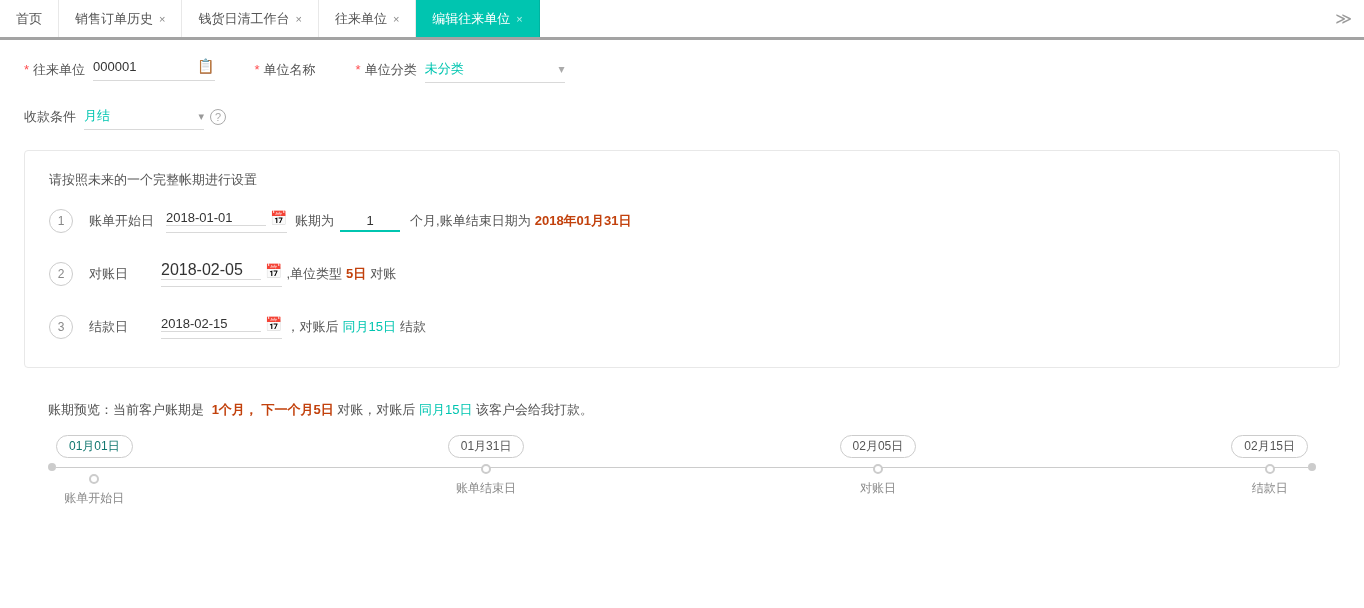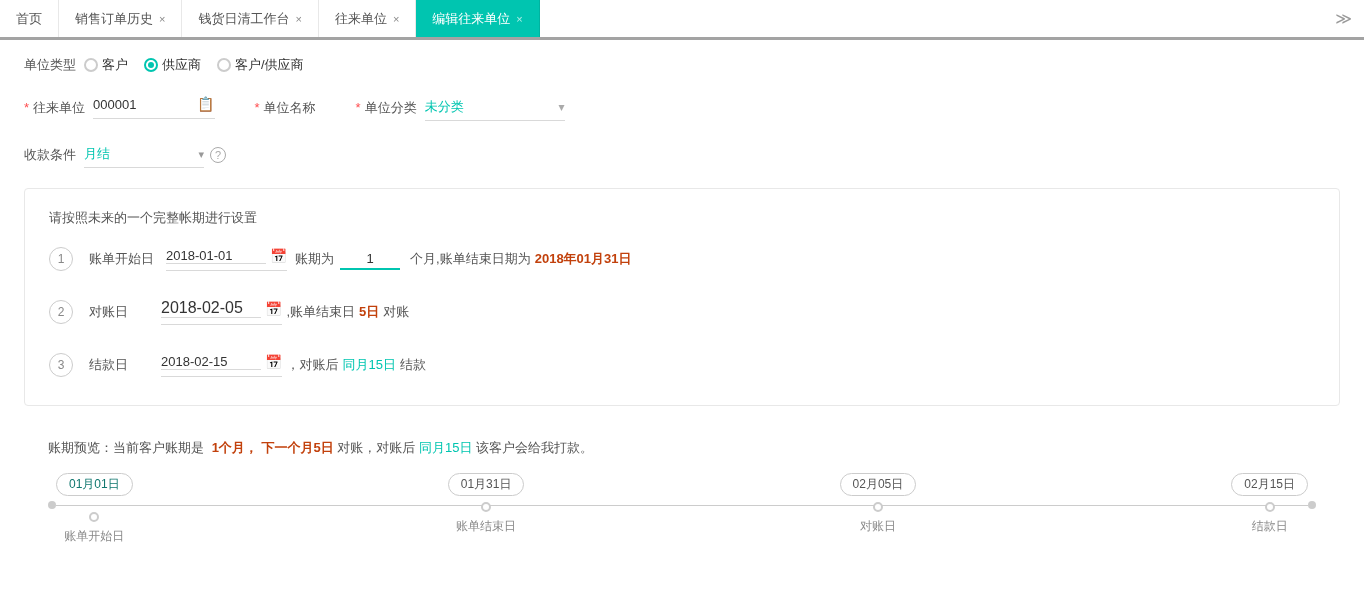--- a/index.html
+++ b/index.html
@@ -264,39 +264,20 @@
     <span>编辑往来单位</span>
     <span class="close-icon">×</span>
   </div>
   <div class="tab-expand">
     <span>≫</span>
   </div>
 </div>
 
 <div class="main-content">
 
-  <div class="form-row">
-    <div class="field-group">
-      <span class="field-label">单位类型</span>
-      <div class="radio-group">
-        <label class="radio-item">
-          <div class="radio-circle"></div>
-          <span>客户</span>
-        </label>
-        <label class="radio-item">
-          <div class="radio-circle checked"></div>
-          <span>供应商</span>
-        </label>
-        <label class="radio-item">
-          <div class="radio-circle"></div>
-          <span>客户/供应商</span>
-        </label>
-      </div>
-    </div>
-  </div>
 
   <div class="form-row">
     <div class="field-group">
       <span class="required-star">*</span>
       <span class="field-label">往来单位</span>
       <div class="field-with-icon" style="margin-left:8px;">
         <input type="text" style="width: 100px;" value="000001">
         <span class="calendar-icon">📋</span>
       </div>
     </div>
@@ -345,21 +326,21 @@
 
     <div class="step-row">
       <div class="step-number">
         <span>2</span>
       </div>
       <span class="step-label">对账日</span>
       <div class="field-with-icon">
         <input type="text" value="2018-02-05" style="width: 90px; border-top: none; border-right: none; border-left: none; border-image: initial; border-bottom: 1px solid rgb(217, 217, 217); outline: none; font-size: 16px;">
         <span class="calendar-icon">📅</span>
       </div>
-      <span class="step-description">,账单结束日</span>
+      <span class="step-description">,单位类型</span>
       <span class="step-description highlight-orange">5日</span>
       <span class="step-description"> 对账</span>
     </div>
 
     <div class="step-row" style="margin-bottom:8px;">
       <div class="step-number">
         <span>3</span>
       </div>
       <span class="step-label">结款日</span>
       <div class="field-with-icon">

